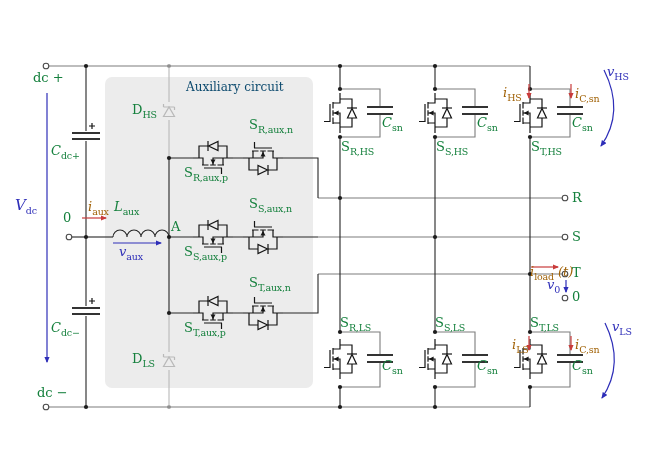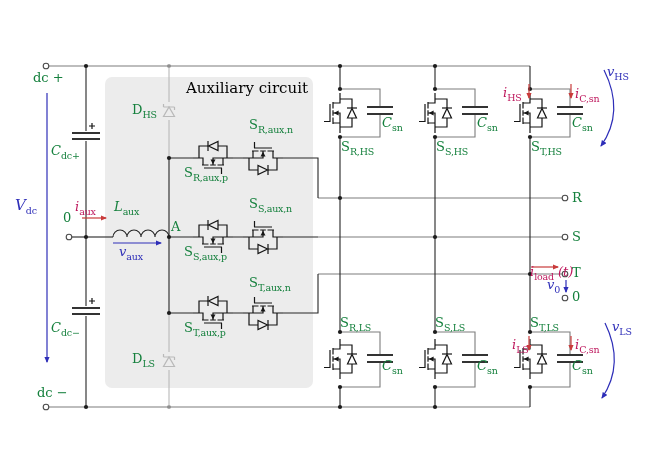--- a/index.html
+++ b/index.html
@@ -4,24 +4,24 @@
 <style>
   html,body{margin:0;padding:0}
   body{width:663px;height:450px;position:relative;background:#ffffff;
        font-family:"DejaVu Serif","Liberation Serif",serif;overflow:hidden}
   svg{position:absolute;left:0;top:0}
   .lbl{position:absolute;font-size:13px;color:#15803d;line-height:1.05;white-space:nowrap}
   .lbl i{font-style:italic}
   .lbl sub{font-size:9.5px;font-style:normal;letter-spacing:-0.2px}
   .lbl .sfx{font-style:italic}
   .blue{color:#2e2eb8}
-  .red{color:#be185d}
+  .red{color:#a16207}
   .grayc{color:#15803d}
   .big{font-size:15px}
-  .title{font-size:15px;color:#000000}
+  .title{font-size:12px;color:#0c4a6e}
   
   .wg{stroke:#7d7d7d;stroke-width:1.1;fill:none}
   .wk{stroke:#262626;stroke-width:1.1;fill:none}
   .wl{stroke:#b9b9b9;stroke-width:1.1;fill:none}
   .cap{stroke:#333333;stroke-width:2;fill:none}
   .sym{stroke:#151515;stroke-width:1.2;fill:none}
   .syml{stroke:#b9b9b9;stroke-width:1.2;fill:none}
   .dot{fill:#1c1c1c}
   .dotg{fill:#a3a3a3}
   .term{fill:#ffffff;stroke:#4a4a4a;stroke-width:1.1}
@@ -186,21 +186,21 @@
     <path class="ab" d="M605,323 Q625,364 602,398" marker-end="url(#mblue)"></path>
   </g>
 </svg>
 
 <div class="lbl" style="left:33px;top:71px"><span>dc +</span></div>
 <div class="lbl" style="left:37px;top:386px"><span>dc −</span></div>
 <div class="lbl blue big" style="left:15px;top:198px"><i>V</i><sub>dc</sub></div>
 <div class="lbl" style="left:51px;top:144px"><i>C</i><sub>dc+</sub></div>
 <div class="lbl" style="left:51px;top:321px"><i>C</i><sub>dc−</sub></div>
 <div class="lbl" style="left:63px;top:211px"><span>0</span></div>
-<div class="lbl red" style="left:75px;top:200px"><i>i</i><sub>aux</sub></div>
+<div class="lbl red" style="left:88px;top:200px"><i>i</i><sub>aux</sub></div>
 <div class="lbl" style="left:114px;top:200px"><i>L</i><sub>aux</sub></div>
 <div class="lbl" style="left:171px;top:220px"><span>A</span></div>
 <div class="lbl blue" style="left:119px;top:245px"><i>v</i><sub>aux</sub></div>
 <div class="lbl title" style="left:186px;top:81px"><span>Auxiliary circuit</span></div>
 <div class="lbl grayc" style="left:132px;top:103px"><span>D</span><sub>HS</sub></div>
 <div class="lbl grayc" style="left:132px;top:352px"><span>D</span><sub>LS</sub></div>
 
 <div class="lbl" style="left:184px;top:166px"><span>S</span><sub>R,aux,p</sub></div>
 <div class="lbl" style="left:249px;top:118px"><span>S</span><sub>R,aux,n</sub></div>
 <div class="lbl" style="left:184px;top:245px"><span>S</span><sub>S,aux,p</sub></div>

